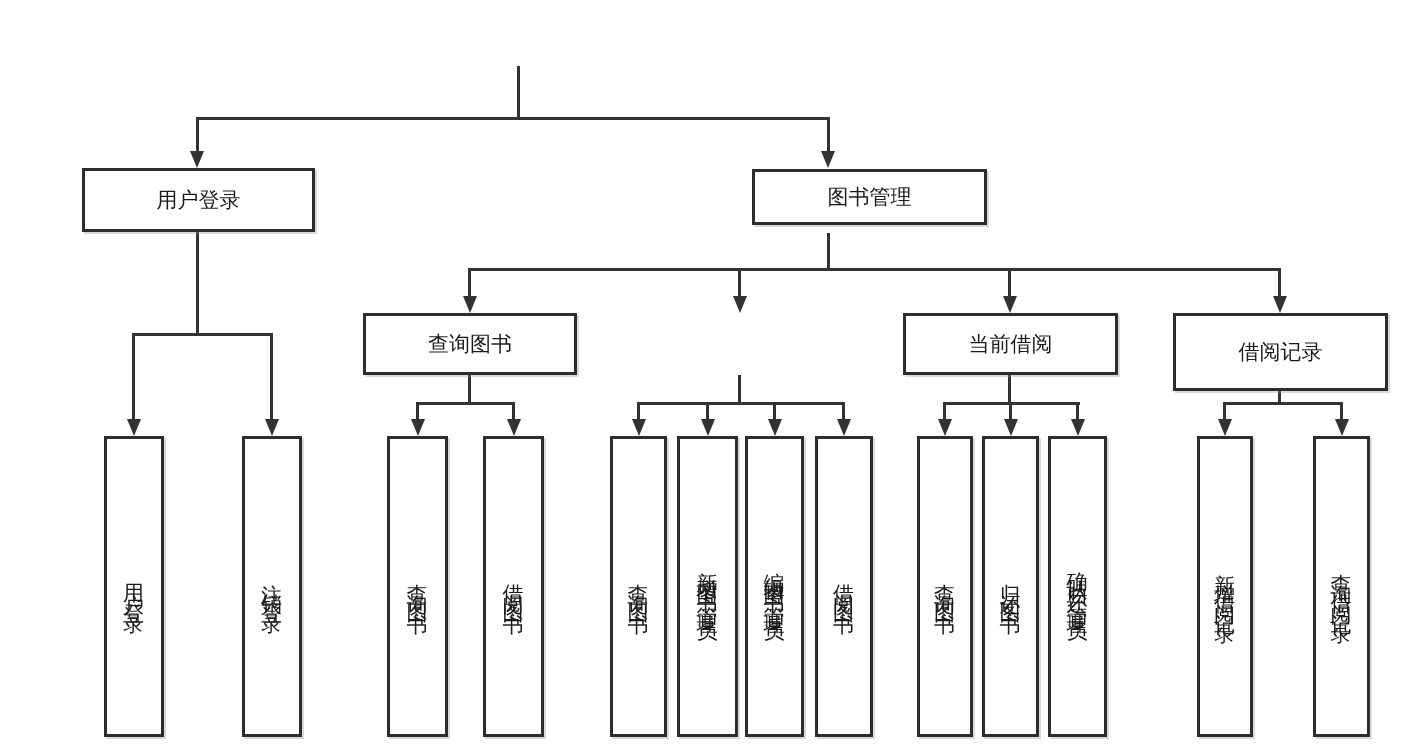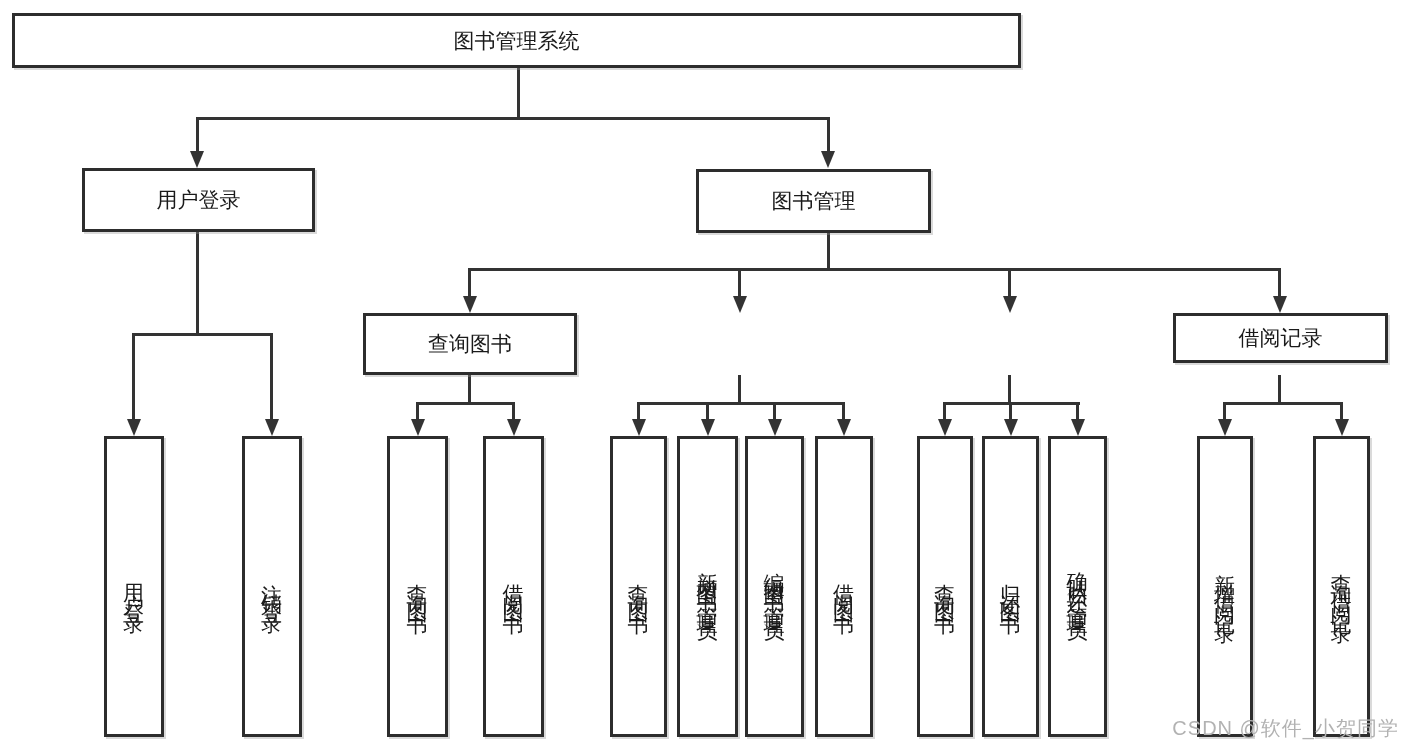--- a/index.html
+++ b/index.html
@@ -88,35 +88,35 @@
   <div class="line v" style="left:1076px;top:404px;height:16px;"></div>
   <div class="arrow" style="left:1071px;top:419px;"></div>
 
   <div class="line v" style="left:1278px;top:375px;height:29px;"></div>
   <div class="line h" style="left:1223px;top:402px;width:120px;"></div>
   <div class="line v" style="left:1223px;top:404px;height:16px;"></div>
   <div class="arrow" style="left:1218px;top:419px;"></div>
   <div class="line v" style="left:1340px;top:404px;height:16px;"></div>
   <div class="arrow" style="left:1335px;top:419px;"></div>
 
-  <div class="box" style="left:12px;top:13px;width:1009px;height:55px;">
-    <span class="lbl">图书管理系统</span>
-  </div>
 
   <div class="box" style="left:82px;top:168px;width:233px;height:64px;">
     <span class="lbl">用户登录</span>
   </div>
-  <div class="box" style="left:696px;top:169px;width:235px;height:64px;">
+  <div class="box" style="left:752px;top:169px;width:235px;height:56px;">
     <span class="lbl">图书管理</span>
   </div>
 
   <div class="box" style="left:363px;top:313px;width:214px;height:62px;">
     <span class="lbl">查询图书</span>
   </div>
-  <div class="box" style="left:1173px;top:313px;width:215px;height:50px;">
+  <div class="box" style="left:903px;top:313px;width:215px;height:62px;">
+    <span class="lbl">当前借阅</span>
+  </div>
+  <div class="box" style="left:1173px;top:313px;width:215px;height:78px;">
     <span class="lbl">借阅记录</span>
   </div>
 
   <div class="box vbox" style="left:104px;top:436px;width:60px;height:301px;">
     <span class="lbl">用户登录</span>
   </div>
   <div class="box vbox" style="left:242px;top:436px;width:60px;height:301px;">
     <span class="lbl">注销登录</span>
   </div>
 
@@ -150,14 +150,13 @@
     <span class="lbl tight">确认归还（管理员）</span>
   </div>
 
   <div class="box vbox" style="left:1197px;top:436px;width:56px;height:301px;">
     <span class="lbl">新增借阅记录</span>
   </div>
   <div class="box vbox" style="left:1313px;top:436px;width:57px;height:301px;">
     <span class="lbl">查询借阅记录</span>
   </div>
 
-  <div class="watermark">CSDN @软件_小贺同学</div>
 </div>
 
 </body></html>

